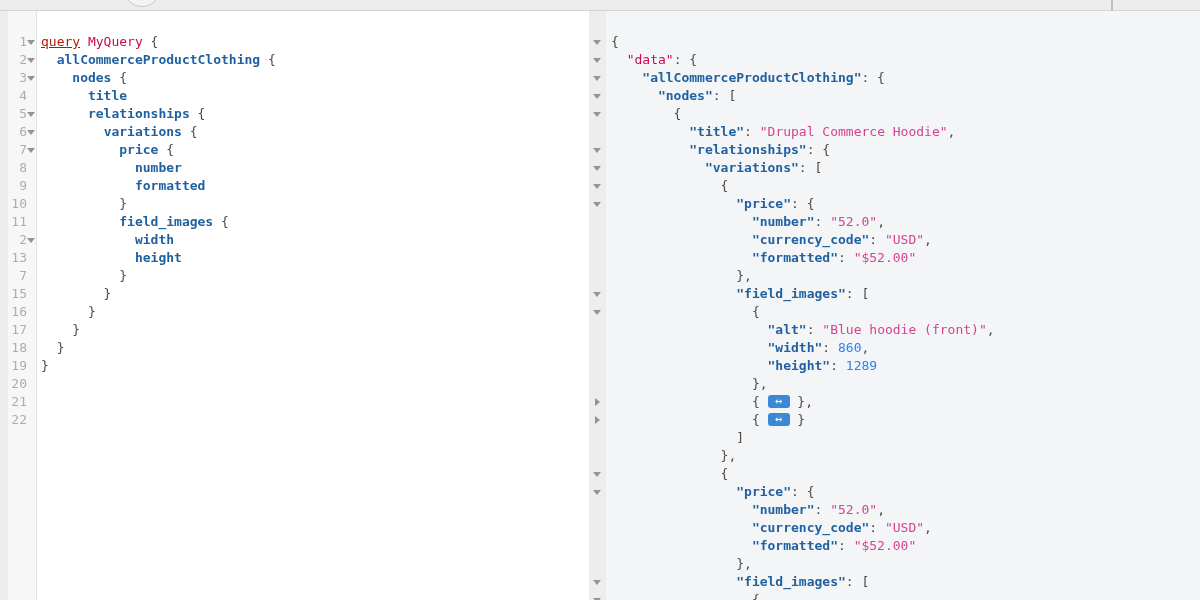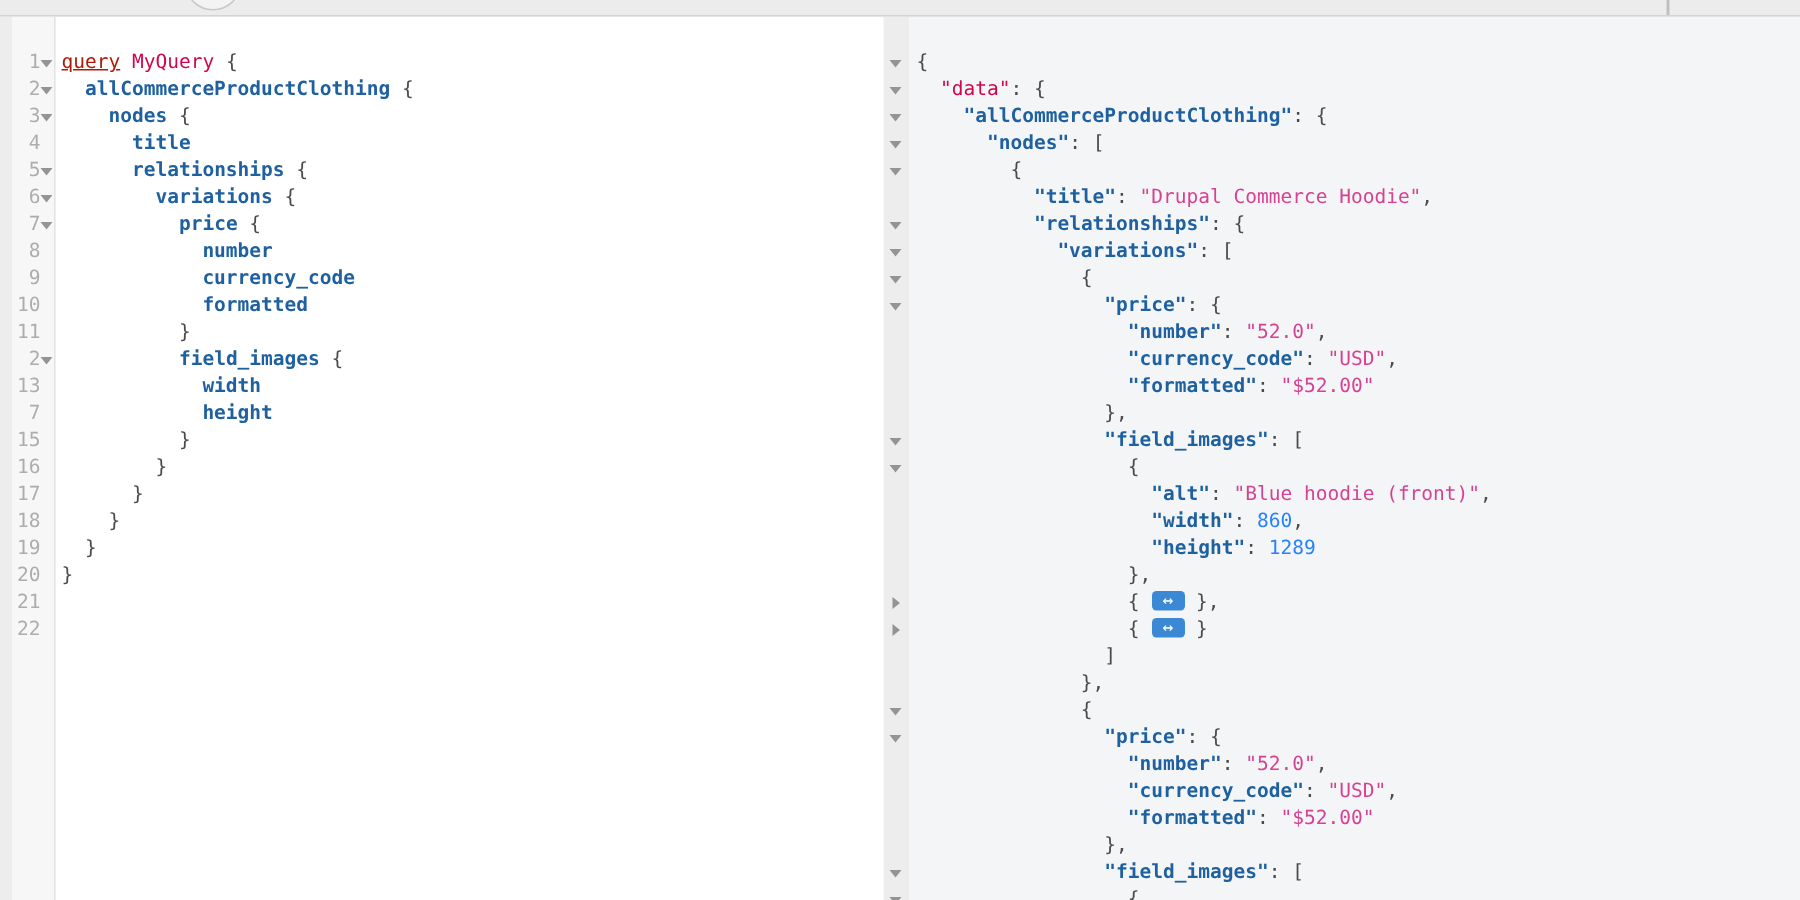--- a/index.html
+++ b/index.html
@@ -130,21 +130,20 @@
       </div>
     <div class="code q-code" id="q-code">
         <div class="line"><span class="c-kw">query</span><span class="c-pl"> </span><span class="c-def">MyQuery</span><span class="c-pl"> {</span></div>
         <div class="line"><span class="c-pl">  </span><span class="c-prop">allCommerceProductClothing</span><span class="c-pl"> {</span></div>
         <div class="line"><span class="c-pl">    </span><span class="c-prop">nodes</span><span class="c-pl"> {</span></div>
         <div class="line"><span class="c-pl">      </span><span class="c-prop">title</span></div>
         <div class="line"><span class="c-pl">      </span><span class="c-prop">relationships</span><span class="c-pl"> {</span></div>
         <div class="line"><span class="c-pl">        </span><span class="c-prop">variations</span><span class="c-pl"> {</span></div>
         <div class="line"><span class="c-pl">          </span><span class="c-prop">price</span><span class="c-pl"> {</span></div>
         <div class="line"><span class="c-pl">            </span><span class="c-prop">number</span></div>
-        <div class="line"><span class="c-pl">            </span><span class="c-prop">currency_code</span></div>
         <div class="line"><span class="c-pl">            </span><span class="c-prop">formatted</span></div>
         <div class="line"><span class="c-pl">          }</span></div>
         <div class="line"><span class="c-pl">          </span><span class="c-prop">field_images</span><span class="c-pl"> {</span></div>
         <div class="line"><span class="c-pl">            </span><span class="c-prop">width</span></div>
         <div class="line"><span class="c-pl">            </span><span class="c-prop">height</span></div>
         <div class="line"><span class="c-pl">          }</span></div>
         <div class="line"><span class="c-pl">        }</span></div>
         <div class="line"><span class="c-pl">      }</span></div>
         <div class="line"><span class="c-pl">    }</span></div>
         <div class="line"><span class="c-pl">  }</span></div>

